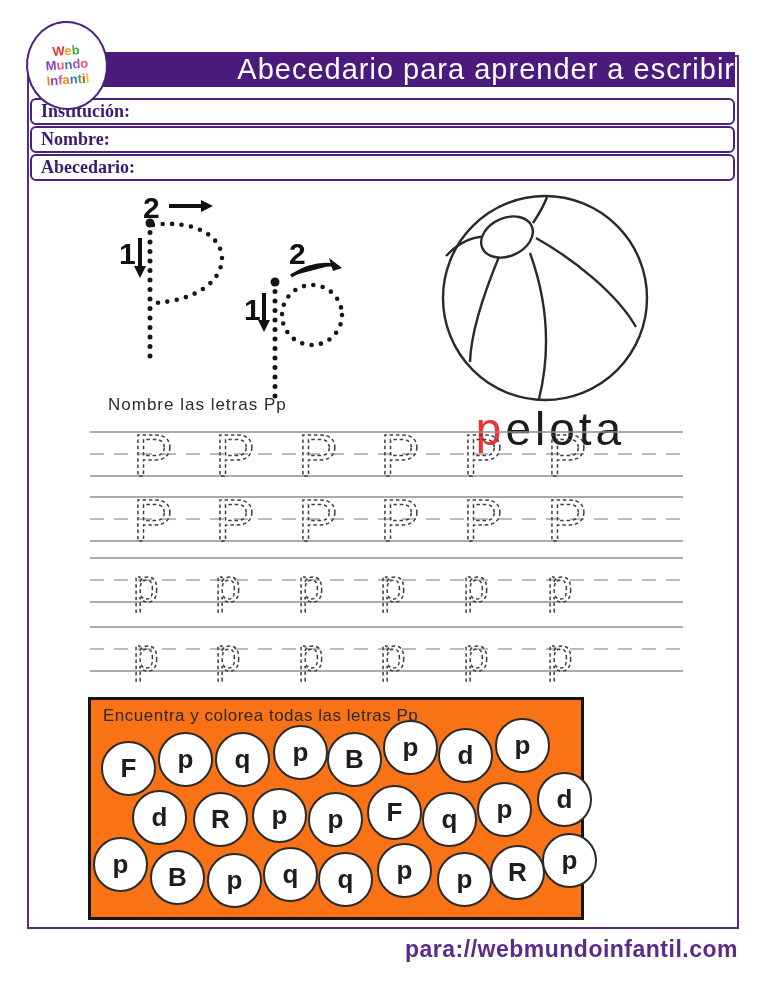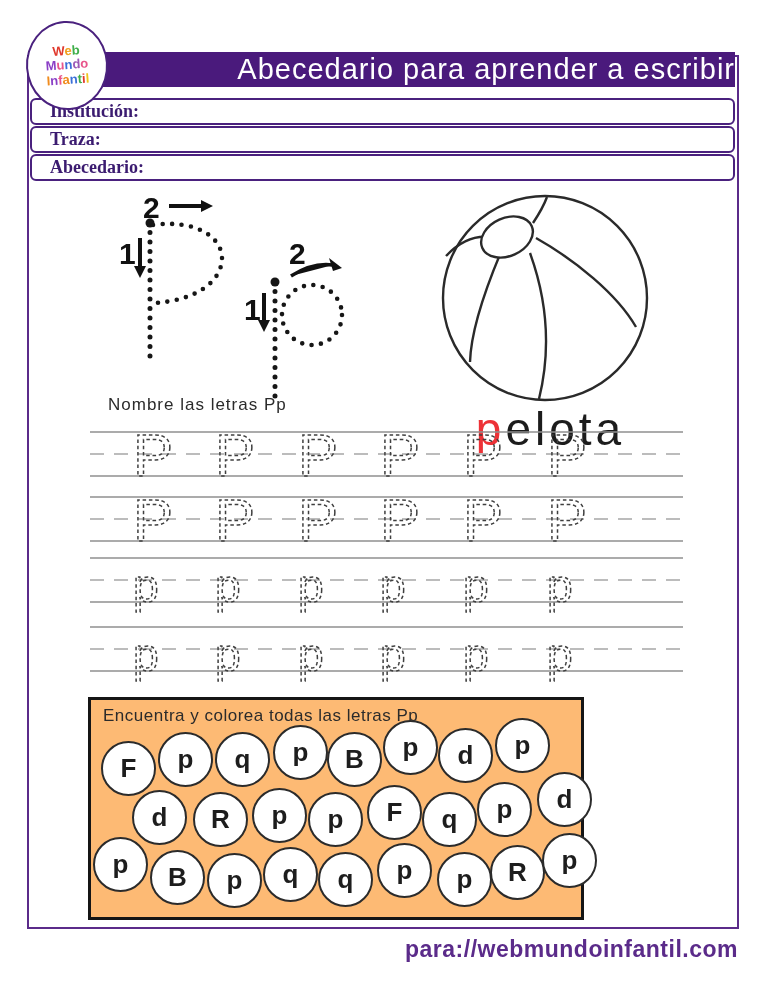--- a/index.html
+++ b/index.html
@@ -26,31 +26,31 @@
     position:absolute;left:26px;top:21px;width:78px;height:85px;border-radius:50%;
     background:#ffffff;border:2px solid #4a217e;z-index:5;
     display:flex;flex-direction:column;align-items:center;justify-content:center;
     transform:rotate(-4deg);
   }
   .logo-line{font-weight:bold;font-size:13px;line-height:1.08;letter-spacing:0;}
   
   .field-row{
     position:absolute;left:30px;width:705px;height:27px;background:#fff;
     border:2px solid #4a217e;border-radius:6px;display:flex;align-items:center;
-    box-sizing:border-box;padding-left:18px;
+    box-sizing:border-box;padding-left:9px;
   }
   .field-label{
     font-family:"Liberation Serif",serif;font-weight:bold;font-size:18px;color:#3b1b70;
   }
   .field-value{font-size:17px;color:#222;margin-left:12px;flex:1;}
   
   .trace-caption{position:absolute;left:108px;top:395px;font-size:17px;color:#2b2b2b;letter-spacing:1px;}
   .find-box{
     position:absolute;left:88px;top:697px;width:496px;height:223px;
-    border:3px solid #151515;box-sizing:border-box;background:#fdba74;
+    border:3px solid #151515;box-sizing:border-box;background:#f97316;
   }
   .find-title{position:absolute;left:12px;top:6px;font-size:17px;color:#2b2b2b;letter-spacing:0.5px;}
   .letter-circle{
     position:absolute;width:55px;height:55px;border:2.5px solid #2b2b2b;border-radius:50%;
     box-sizing:border-box;display:flex;align-items:center;justify-content:center;
     background:#fff;font-weight:bold;font-size:26px;color:#1d1d1d;
   }
   
   .vocab-word{
     position:absolute;left:438px;top:374px;width:225px;text-align:center;
@@ -79,21 +79,21 @@
   <div class="logo-line"><span style="color: rgb(224, 57, 45);">W</span><span style="color: rgb(240, 160, 31);">e</span><span style="color: rgb(63, 174, 74);">b</span></div>
   <div class="logo-line"><span style="color: rgb(139, 63, 198);">M</span><span style="color: rgb(232, 85, 139);">u</span><span style="color: rgb(58, 111, 216);">n</span><span style="color: rgb(155, 89, 182);">d</span><span style="color: rgb(232, 85, 139);">o</span></div>
   <div class="logo-line"><span style="color: rgb(240, 140, 30);">I</span><span style="color: rgb(139, 63, 198);">n</span><span style="color: rgb(232, 85, 139);">f</span><span style="color: rgb(240, 140, 30);">a</span><span style="color: rgb(58, 111, 216);">n</span><span style="color: rgb(63, 174, 74);">t</span><span style="color: rgb(224, 57, 45);">i</span><span style="color: rgb(240, 197, 26);">l</span></div>
 </div>
 
 <div class="field-row" style="top:98px;">
   <span class="field-label">Institución:</span>
   <span class="field-value"></span>
 </div>
 <div class="field-row" style="top:126px;">
-  <span class="field-label">Traza:</span>
+  <span class="field-label">Nombre:</span>
   <span class="field-value"></span>
 </div>
 <div class="field-row" style="top:154px;">
   <span class="field-label">Abecedario:</span>
 </div>
 
 <svg class="demo-svg" width="310" height="232" viewBox="0 0 310 232">
 
   <g stroke="#161616" fill="none" stroke-linecap="round">
     <circle cx="55" cy="31" r="4.5" fill="#161616" stroke="none"></circle>

